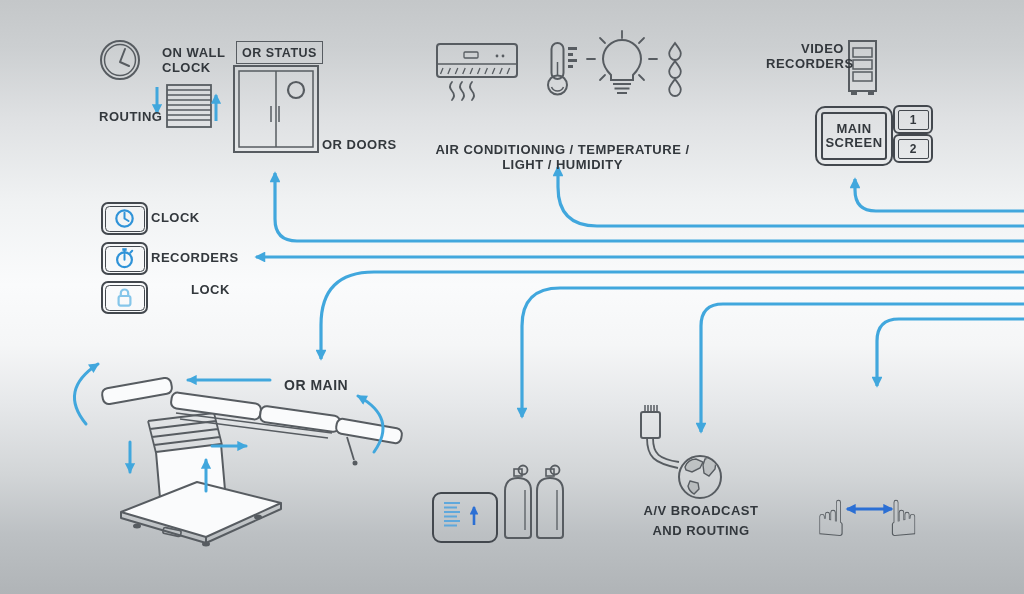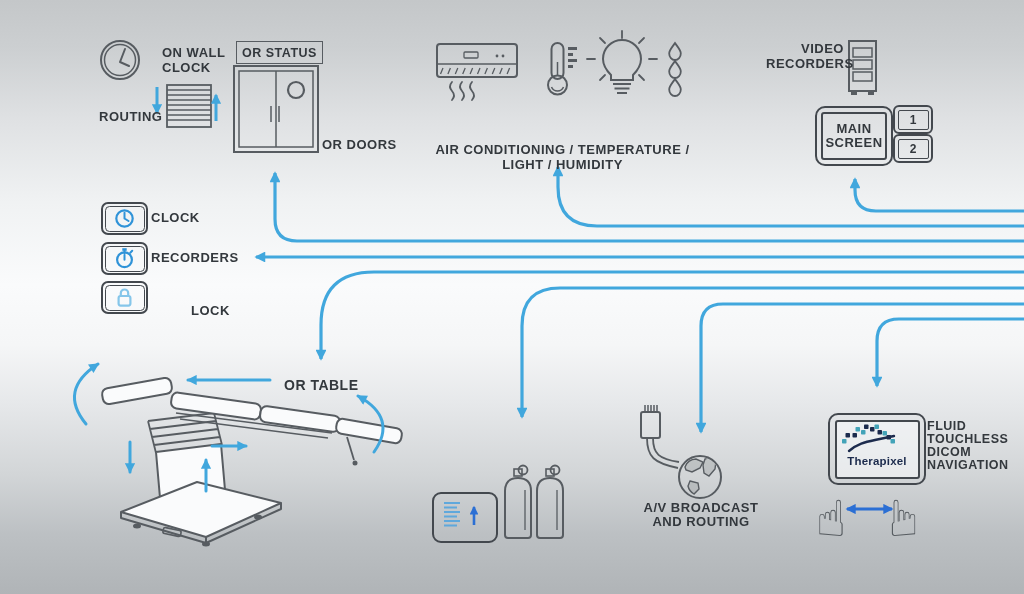--- a/index.html
+++ b/index.html
@@ -235,57 +235,31 @@
   </div>
   <div class="lbl" style="left:151px;top:250px;">RECORDERS</div>
 
   <div class="dbl-btn" style="left:101px;top:281px;width:43px;height:29px;">
     <div class="inner"></div>
     <svg width="43" height="29">
       <path d="M17.8,13 V10.2 A3.7,3.7 0 0 1 25.2,10.2 V13" stroke="#85C6EA" stroke-width="2.2" fill="none"></path>
       <rect x="15.6" y="13" width="11.8" height="9.6" rx="2" stroke="#85C6EA" stroke-width="2.2" fill="none"></rect>
     </svg>
   </div>
-  <div class="lbl" style="left:151px;top:303px;padding-left:40px;">LOCK</div>
-
-  <div class="lbl" style="left:284px;top:378px;font-size:14px;">OR TABLE</div>
+  <div class="lbl" style="left:151px;top:282px;padding-left:40px;">LOCK</div>
+
+  <div class="lbl" style="left:284px;top:378px;font-size:14px;">OR MAIN</div>
 
   <div class="gas-screen">
     <svg width="57" height="42" style="position:absolute;left:0;top:0;">
       <path d="M10,9 H26 M10,13.5 H23 M10,18 H26 M10,22.5 H23 M10,27 H26 M10,31.5 H23" stroke="#5FA8DC" stroke-width="2" fill="none"></path>
       <path d="M40,31 V13" stroke="#2B6FD4" stroke-width="2.6" fill="none" marker-end="url(#ahd)"></path>
     </svg>
   </div>
 
-  <div class="lbl center" style="left:642px;top:501px;width:118px;line-height:14px;">A/V BROADCAST
+  <div class="lbl center" style="left:642px;top:501px;width:118px;line-height:20px;">A/V BROADCAST
 AND ROUTING</div>
 
-  <div class="tablet">
-    <div class="tab-screen">
-      <svg width="78" height="33" style="position:absolute;left:0;top:0;">
-        <path d="M12,29 C20,22 28,20 38,18 L57,14" stroke="#1C2B4D" stroke-width="2.4" fill="none" stroke-linecap="round"></path>
-        <g stroke="none">
-          <rect x="5" y="17" width="4.5" height="4.5" rx=".8" fill="#43A3B8"></rect>
-          <rect x="8.5" y="11" width="4.5" height="4.5" rx=".8" fill="#1C2B4D"></rect>
-          <rect x="15.5" y="11" width="4.5" height="4.5" rx=".8" fill="#1C2B4D"></rect>
-          <rect x="18.5" y="5" width="4.5" height="4.5" rx=".8" fill="#43A3B8"></rect>
-          <rect x="24" y="8" width="4.5" height="4.5" rx=".8" fill="#43A3B8"></rect>
-          <rect x="27" y="2.5" width="4.5" height="4.5" rx=".8" fill="#1C2B4D"></rect>
-          <rect x="33" y="5" width="4.5" height="4.5" rx=".8" fill="#1C2B4D"></rect>
-          <rect x="37.5" y="2.5" width="4.5" height="4.5" rx=".8" fill="#43A3B8"></rect>
-          <rect x="40.5" y="8" width="4.5" height="4.5" rx=".8" fill="#1C2B4D"></rect>
-          <rect x="45.5" y="9" width="4.5" height="4.5" rx=".8" fill="#43A3B8"></rect>
-          <rect x="49.5" y="13" width="4.5" height="4.5" rx=".8" fill="#1C2B4D"></rect>
-          <rect x="53.5" y="17" width="4.5" height="4.5" rx=".8" fill="#43A3B8"></rect>
-        </g>
-      </svg>
-      <div class="brand">Therapixel</div>
-    </div>
-  </div>
-  <div class="lbl" style="left:927px;top:420px;font-size:12.5px;line-height:13px;">FLUID
-TOUCHLESS
-DICOM
-NAVIGATION</div>
 
   <span class="hand" style="left:816px;top:492px;">☝</span>
   <span class="hand mir" style="left:888px;top:492px;">☝</span>
 
 </div>
 
 </body></html>

